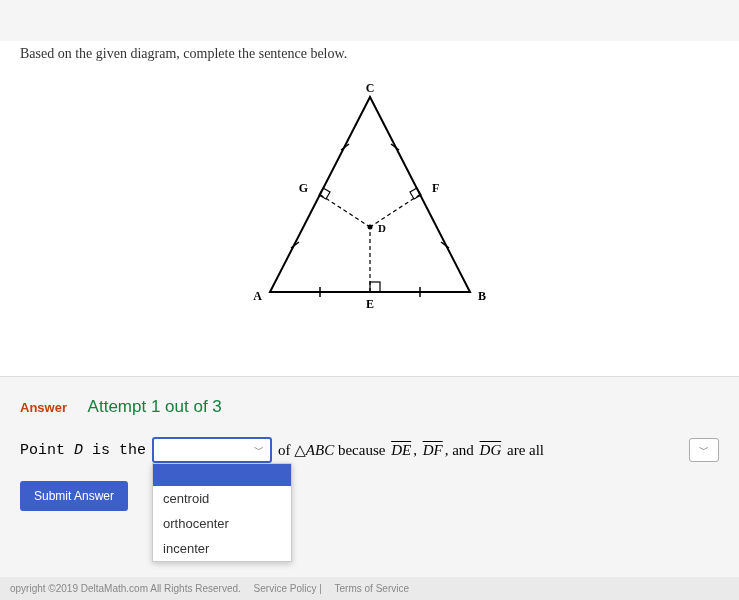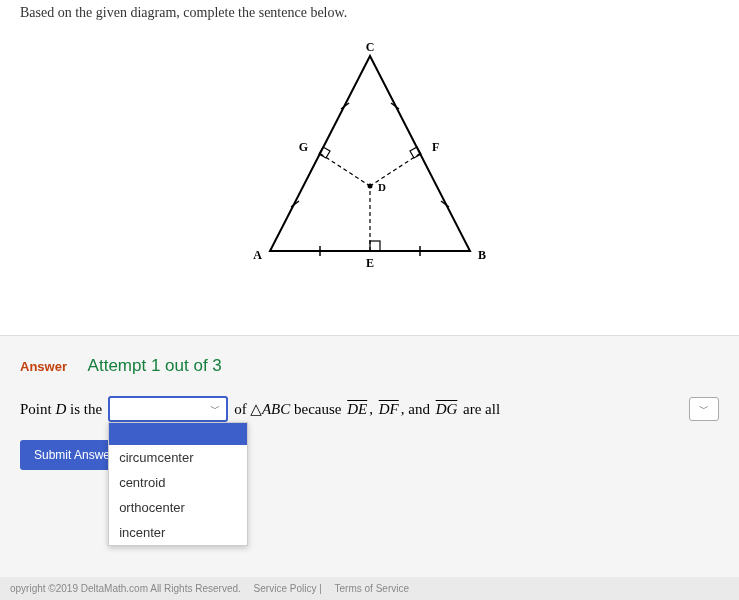--- a/index.html
+++ b/index.html
@@ -14,20 +14,21 @@
     .question-area {
       background: #ffffff;
       padding: 0 20px 20px 20px;
       border-bottom: 1px solid #ddd;
     }
     .prompt {
       font-size: 14px;
       color: #333;
       padding: 5px 0 10px 0;
       font-family: Georgia, serif;
+      margin-top: 41px;
     }
     .diagram-wrap {
       text-align: center;
       padding: 10px 0 30px 0;
     }
     .answer-area {
       padding: 20px;
       background: #f5f5f5;
     }
     .answer-header {
@@ -109,21 +110,21 @@
       font-family: Arial, sans-serif;
       font-size: 10px;
       color: #888;
     }
     .footer a { color: #888; text-decoration: none; margin-left: 10px; }
     .sentence-flex {
       display: flex;
       align-items: center;
       width: 100%;
     }
-    .sentence-part1 { margin-right: 6px; }
+    .sentence-part1 { margin-right: 6px; font-family: Liberation Mono, monospace; }
     .sentence-part2 { margin-left: 6px; flex: 1; }
     .seg-inline { white-space: nowrap; }
   </style>
 </head>
 <body>
 
 <div class="question-area">
   <div class="prompt">Based on the given diagram, complete the sentence below.</div>
 
   <div class="diagram-wrap">
@@ -177,21 +178,20 @@
       <span class="sentence-part1 seg-inline">
         <span>Point </span><span class="math">D</span><span> is the </span>
       </span>
 
       <span class="dropdown">
         <span class="dropdown-btn">
           <span class="chev">﹀</span>
         </span>
         <div class="dropdown-list">
           <div class="blank-opt"></div>
-          <div class="opt">circumcenter</div>
           <div class="opt">centroid</div>
           <div class="opt">orthocenter</div>
           <div class="opt">incenter</div>
         </div>
       </span>
 
       <span class="sentence-part2 seg-inline">
         <span> of △</span><span class="math">ABC</span><span> because </span><span class="segment">DE</span><span>, </span><span class="segment">DF</span><span>, and </span><span class="segment">DG</span><span> are all</span>
       </span>
 

